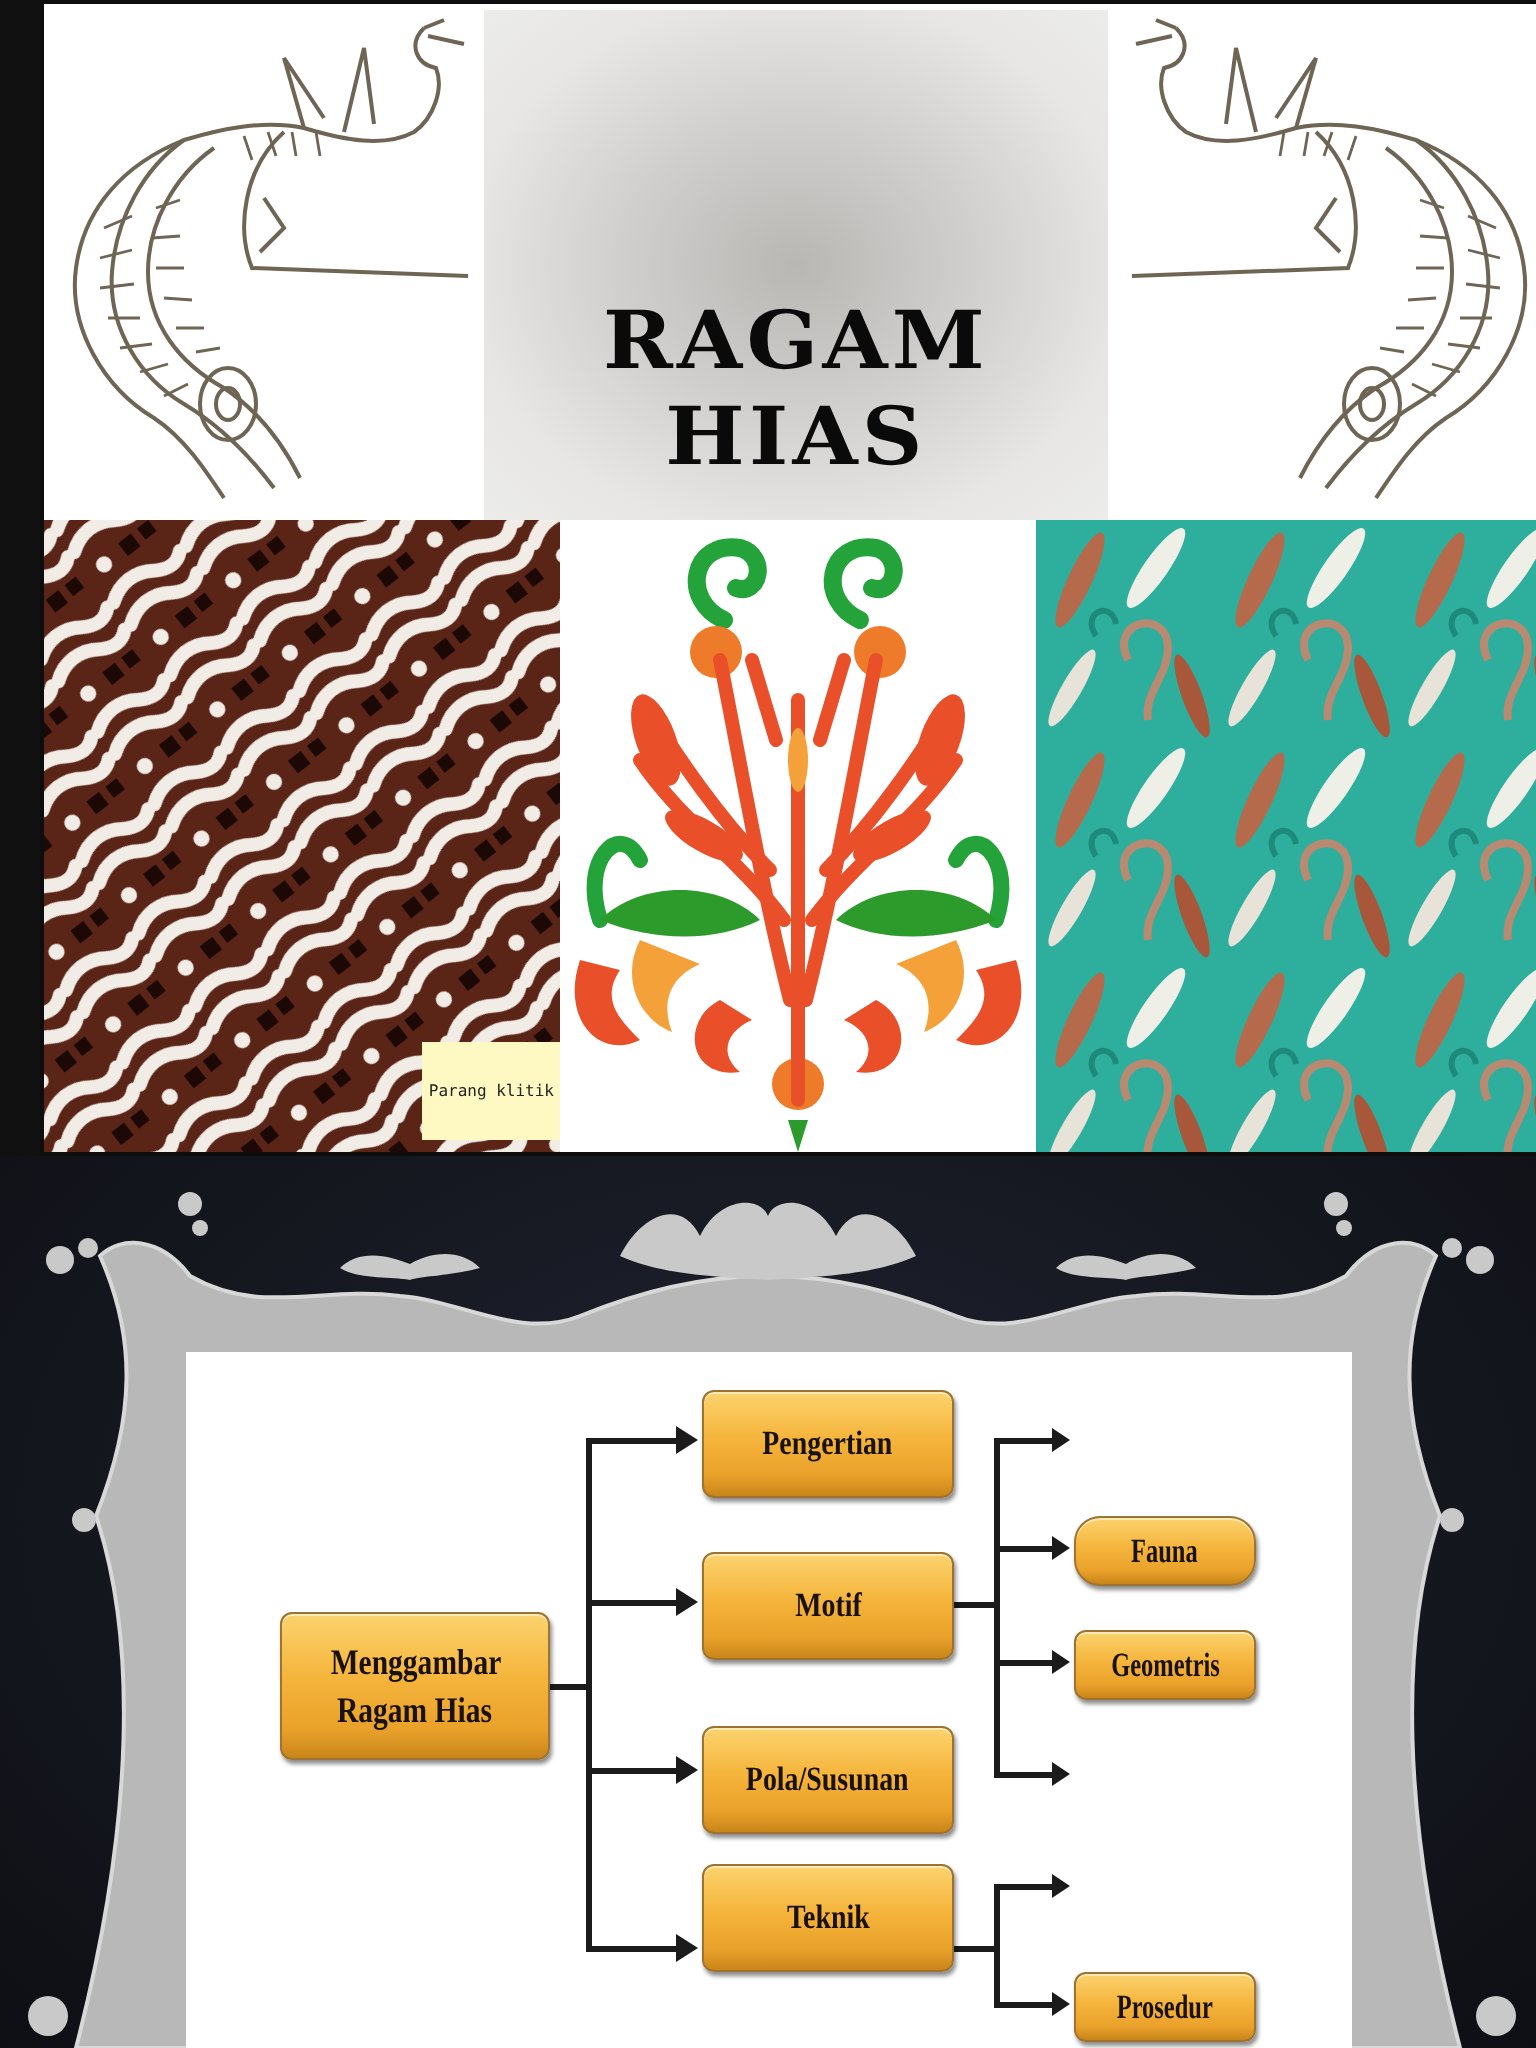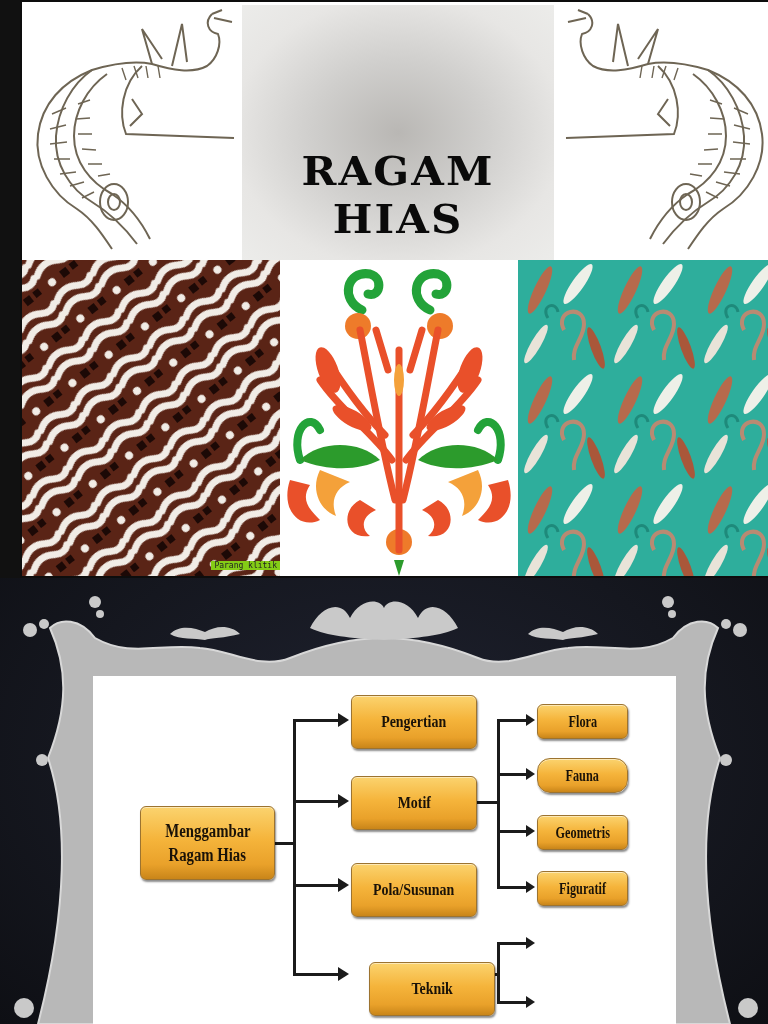--- a/index.html
+++ b/index.html
@@ -15,22 +15,22 @@
     background: radial-gradient(ellipse at 50% 50%, #b9b7b4 0%, #d0cfcd 40%, #e7e6e4 75%, #ececea 100%); }
   .title-text { position: absolute; left: 0; right: 0; top: 142px; text-align: center;
     font-family: "DejaVu Serif", serif; font-weight: bold; color: #0a0a0a;
     font-size: 40px; line-height: 48px; letter-spacing: 2px; transform: scaleX(1.05); }
 
   .photo { position: absolute; top: 260px; height: 316px; overflow: hidden; }
   .photo.batik { left: 2px; width: 258px; background: #3a1410; }
   .photo.flower { left: 260px; width: 238px; background: #fff; }
   .photo.teal { left: 498px; width: 268px; background: #2eae9c; }
   .photo svg { display: block; }
-  .caption { position: absolute; right: 0; bottom: 6px; background: #84cc16; color: #222;
-    font-family: "DejaVu Sans Mono", monospace; font-size: 8px; padding: 0 3px; }
+  .caption { position: absolute; right: 0; bottom: 6px; background: #fef9c3; color: #222;
+    font-family: "DejaVu Sans Mono", monospace; font-size: 8px; padding: 20px 3px; }
 
   
   .slide2 { position: absolute; left: 0; top: 578px; width: 768px; height: 446px;
     background: radial-gradient(ellipse at 50% 40%, #1f2230 0%, #15171f 60%, #0e0f14 100%); overflow: hidden; }
   .frame-svg { position: absolute; left: 0; top: 0; }
   .content-panel { position: absolute; left: 93px; top: 98px; width: 583px; height: 360px; background: #fff; }
 
   .box { position: absolute; border-radius: 6px; display: flex; align-items: center; justify-content: center;
     text-align: center; font-family: "Liberation Serif", serif; font-weight: bold; color: #1a1208;
     background: linear-gradient(to bottom, #fbd36e 0%, #f5b43b 45%, #e9a12a 80%, #c98519 100%);
@@ -239,29 +239,26 @@
 
   <div class="box" style="left:351px; top:117px; width:124px; height:52px;font-family:Liberation Serif, serif;">
     <span>Pengertian</span>
   </div>
   <div class="box" style="left:351px; top:198px; width:124px; height:52px;">
     <span>Motif</span>
   </div>
   <div class="box" style="left:351px; top:285px; width:124px; height:52px;">
     <span>Pola/Susunan</span>
   </div>
-  <div class="box" style="left:351px; top:384px; width:124px; height:52px;margin-left:18px;">
+  <div class="box" style="left:351px; top:354px; width:124px; height:52px;">
     <span>Teknik</span>
   </div>
 
-  <div class="box small" style="left:537px; top:126px; width:89px; height:33px;">
-    <span>Flora</span>
-  </div>
   <div class="box small" style="left:537px; top:180px; width:89px; height:33px;border-radius:13px;">
     <span>Fauna</span>
   </div>
   <div class="box small" style="left:537px; top:237px; width:89px; height:33px;text-align:right;">
     <span>Geometris</span>
   </div>
-  <div class="box small" style="left:537px; top:293px; width:89px; height:33px;">
-    <span>Figuratif</span>
+  <div class="box small" style="left:537px; top:408px; width:89px; height:33px;">
+    <span>Prosedur</span>
   </div>
 </div>
 
 </body></html>

